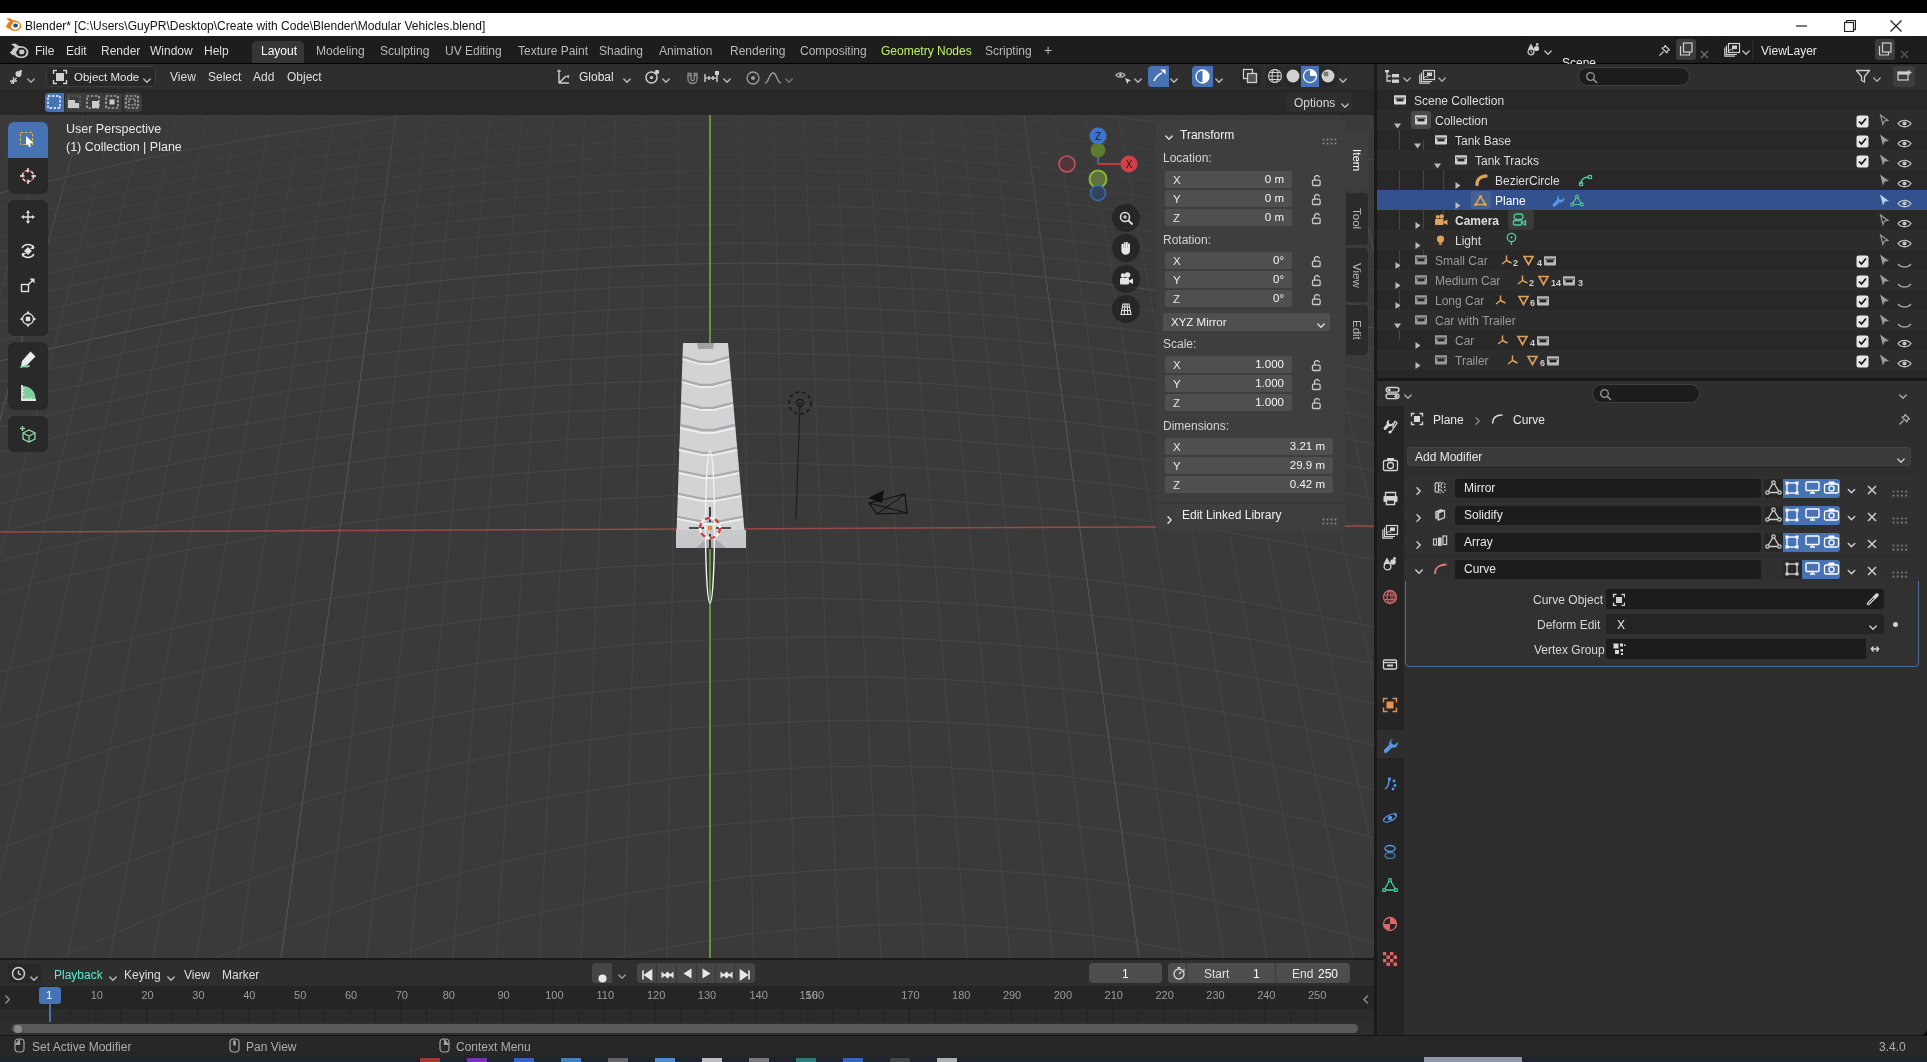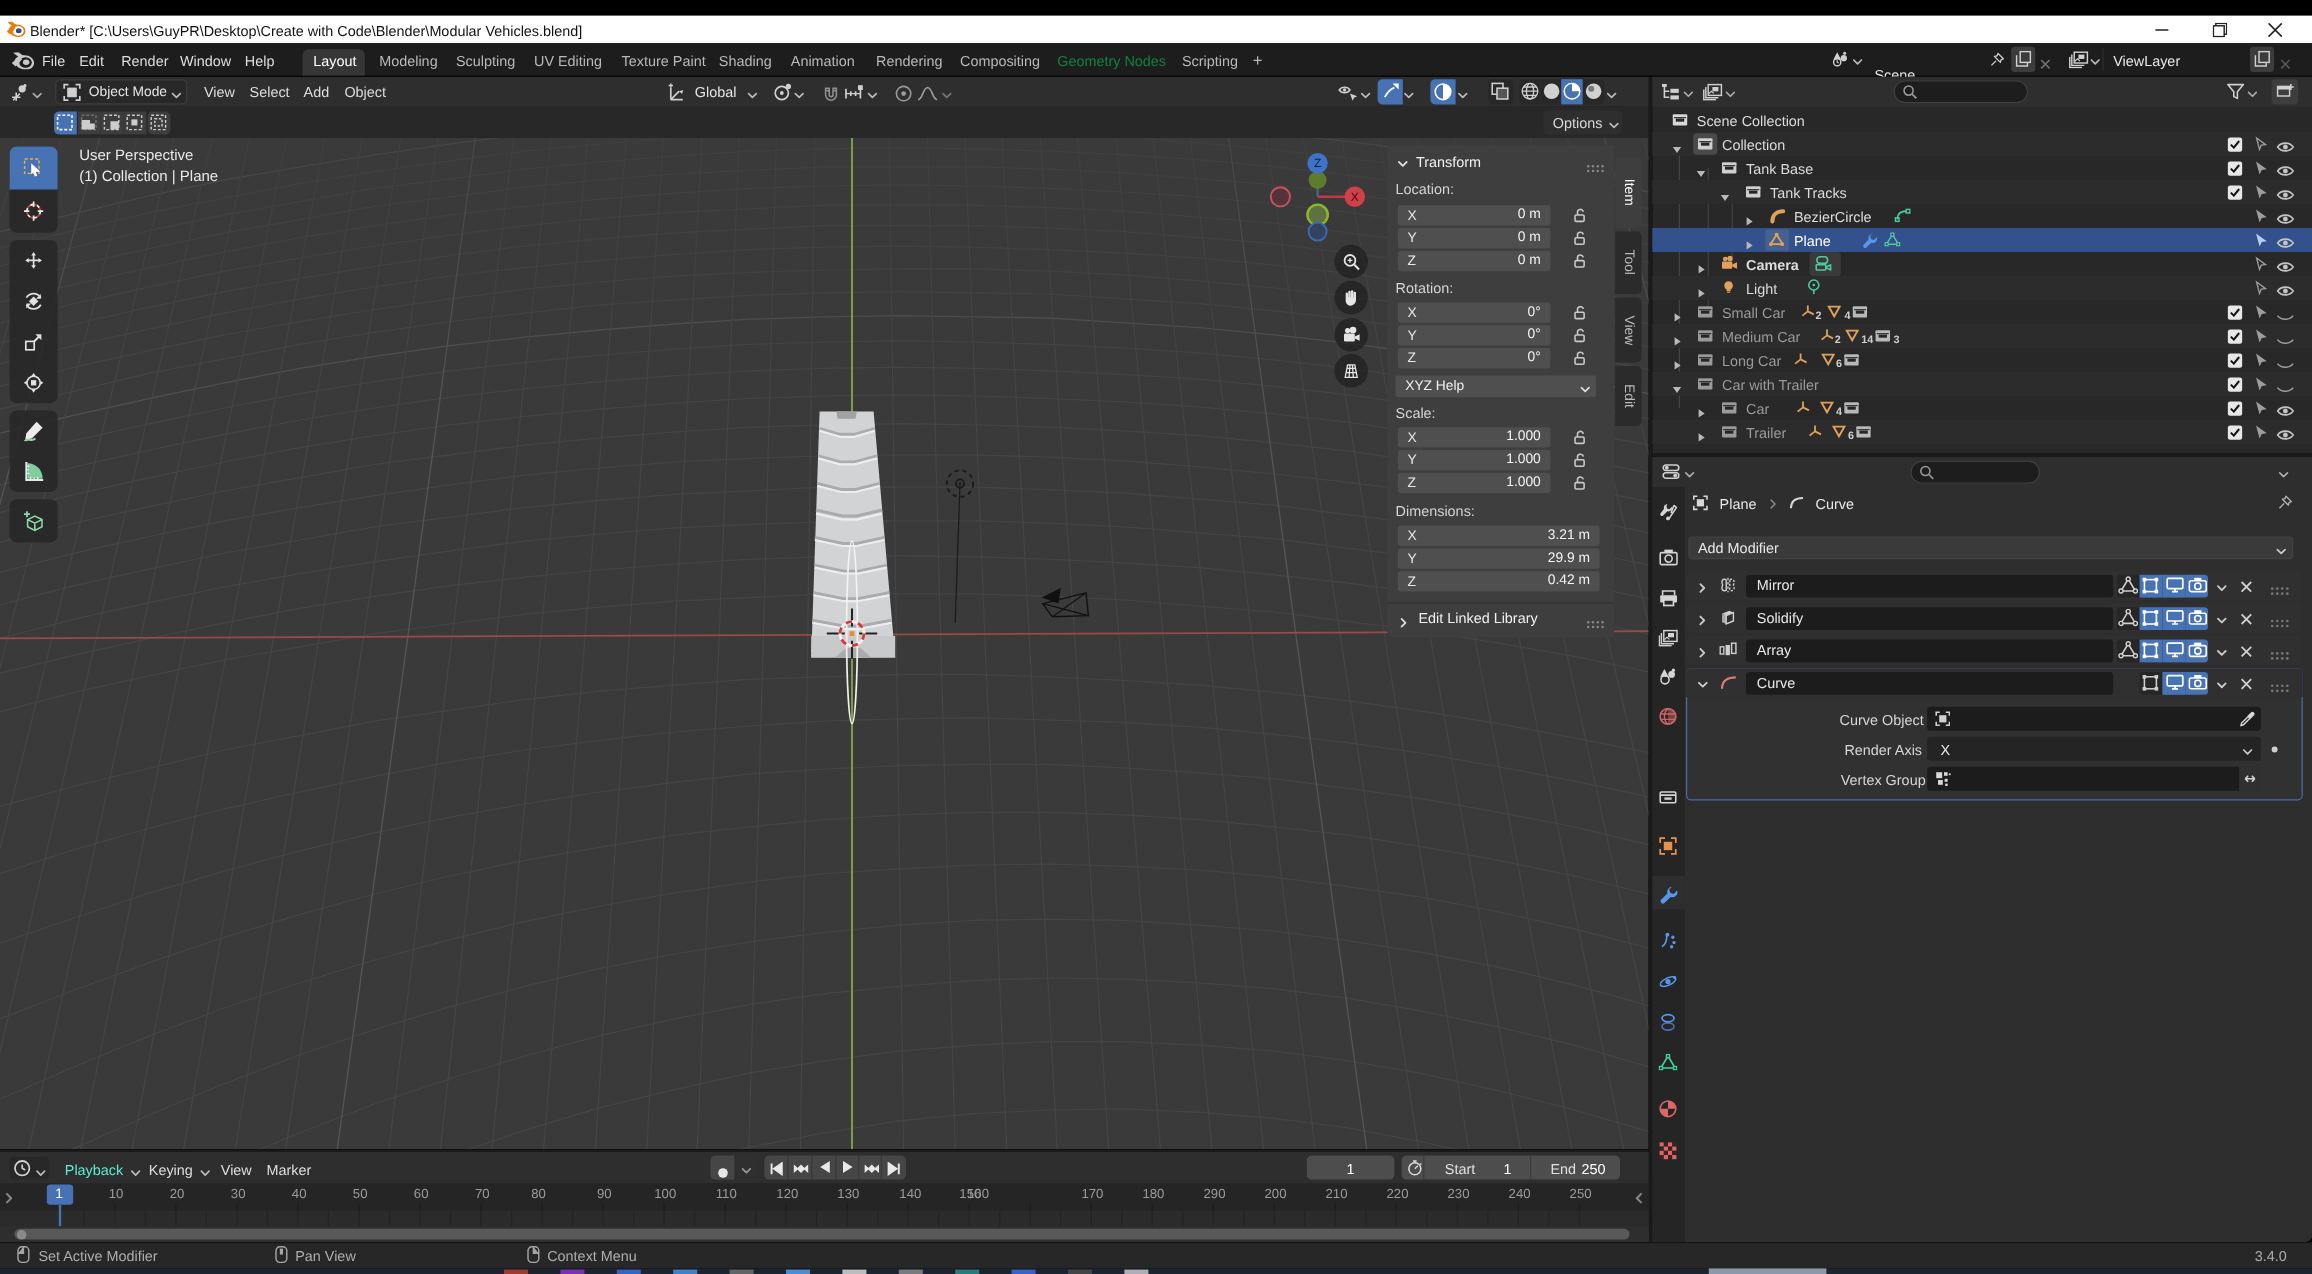--- a/index.html
+++ b/index.html
@@ -42,21 +42,21 @@
     <div style="position:absolute;left:252px;top:41px;width:52px;height:22px;background:#363637;border-radius:5px 5px 0 0"></div>
     <div style="position:absolute;left:261px;top:45px;font-size:12px;color:#ffffff;font-weight:400;letter-spacing:0;white-space:nowrap;line-height:1;">Layout</div>
     <div style="position:absolute;left:316px;top:45px;font-size:12px;color:#b9b9b9;font-weight:400;letter-spacing:0;white-space:nowrap;line-height:1;">Modeling</div>
     <div style="position:absolute;left:380px;top:45px;font-size:12px;color:#b9b9b9;font-weight:400;letter-spacing:0;white-space:nowrap;line-height:1;">Sculpting</div>
     <div style="position:absolute;left:445px;top:45px;font-size:12px;color:#b9b9b9;font-weight:400;letter-spacing:0;white-space:nowrap;line-height:1;">UV Editing</div>
     <div style="position:absolute;left:518px;top:45px;font-size:12px;color:#b9b9b9;font-weight:400;letter-spacing:0;white-space:nowrap;line-height:1;">Texture Paint</div>
     <div style="position:absolute;left:599px;top:45px;font-size:12px;color:#b9b9b9;font-weight:400;letter-spacing:0;white-space:nowrap;line-height:1;">Shading</div>
     <div style="position:absolute;left:659px;top:45px;font-size:12px;color:#b9b9b9;font-weight:400;letter-spacing:0;white-space:nowrap;line-height:1;">Animation</div>
     <div style="position:absolute;left:730px;top:45px;font-size:12px;color:#b9b9b9;font-weight:400;letter-spacing:0;white-space:nowrap;line-height:1;">Rendering</div>
     <div style="position:absolute;left:800px;top:45px;font-size:12px;color:#b9b9b9;font-weight:400;letter-spacing:0;white-space:nowrap;line-height:1;">Compositing</div>
-    <div style="position:absolute;left:881px;top:45px;font-size:12px;color:#15803d;font-weight:400;letter-spacing:0;white-space:nowrap;line-height:1;">Geometry Nodes</div>
+    <div style="position:absolute;left:881px;top:45px;font-size:12px;color:#bef264;font-weight:400;letter-spacing:0;white-space:nowrap;line-height:1;">Geometry Nodes</div>
     <div style="position:absolute;left:985px;top:45px;font-size:12px;color:#b9b9b9;font-weight:400;letter-spacing:0;white-space:nowrap;line-height:1;">Scripting</div>
     <div style="position:absolute;left:1044px;top:43px;font-size:14px;color:#b9b9b9;font-weight:400;letter-spacing:0;white-space:nowrap;line-height:1;">+</div>
     <div style="position:absolute;left:1523px;top:39px;width:190px;height:21px;background:#1d1d1d;border-radius:4px"></div>
     <div style="position:absolute;left:1526px;top:42px;"><svg width="16" height="14" viewBox="0 0 16 14" style="">
         <path d="M5 1.5 L8.2 7.5 L1.8 7.5 Z" fill="#d0d0d0"></path>
         <circle cx="10.5" cy="6.5" r="2.6" fill="#d0d0d0"></circle>
         <circle cx="11.2" cy="2.4" r="1.3" fill="#d0d0d0"></circle>
         <circle cx="5" cy="9.8" r="3" fill="none" stroke="#d0d0d0" stroke-width="1.2"></circle>
         <path d="M5 8.3 L5 9.8 L6.3 10.5" stroke="#d0d0d0" stroke-width="1" fill="none"></path>
       </svg></div>
@@ -496,21 +496,21 @@
         <path d="M3.6 6 V4.4 a2.4 2.4 0 0 1 4.8 -0.9" fill="none" stroke="#c9c9c9" stroke-width="1.3"></path>
       </svg></div>
     <div style="position:absolute;left:1165px;top:290px;width:127px;height:17px;background:#4f4f50;border-radius:2px"></div>
     <div style="position:absolute;left:1173px;top:293.5px;font-size:11.5px;color:#e9e9e9;font-weight:400;letter-spacing:0;white-space:nowrap;line-height:1;">Z</div>
     <div style="position:absolute;left:1165px;top:290px;width:119px;height:17px;text-align:right;font-size:11.5px;color:#f5f5f5;line-height:17px;">0°</div>
     <div style="position:absolute;left:1311px;top:292px;"><svg width="13" height="13" viewBox="0 0 13 13" style="">
         <rect x="1.5" y="6.2" width="7.6" height="5.3" rx="1" fill="none" stroke="#c9c9c9" stroke-width="1.3"></rect>
         <path d="M3.6 6 V4.4 a2.4 2.4 0 0 1 4.8 -0.9" fill="none" stroke="#c9c9c9" stroke-width="1.3"></path>
       </svg></div>
     <div style="position:absolute;left:1163px;top:313px;width:167px;height:18px;background:#4f4f50;border-radius:2px"></div>
-    <div style="position:absolute;left:1171px;top:317px;font-size:11.5px;color:#f0f0f0;font-weight:400;letter-spacing:0;white-space:nowrap;line-height:1;">XYZ Help</div>
+    <div style="position:absolute;left:1171px;top:317px;font-size:11.5px;color:#f0f0f0;font-weight:400;letter-spacing:0;white-space:nowrap;line-height:1;">XYZ Mirror</div>
     <div style="position:absolute;left:1316px;top:317px;"><svg width="10" height="10" viewBox="0 0 10 10" style="">
         <path d="M1.7999999999999998 3.0 l3.2 3.2 l3.2 -3.2" stroke="#ddd" stroke-width="1.4" fill="none" stroke-linecap="round" stroke-linejoin="round"></path>
       </svg></div>
     <div style="position:absolute;left:1163px;top:338px;font-size:12px;color:#d4d4d4;font-weight:400;letter-spacing:0;white-space:nowrap;line-height:1;">Scale:</div>
     <div style="position:absolute;left:1165px;top:356px;width:127px;height:17px;background:#4f4f50;border-radius:2px"></div>
     <div style="position:absolute;left:1173px;top:359.5px;font-size:11.5px;color:#e9e9e9;font-weight:400;letter-spacing:0;white-space:nowrap;line-height:1;">X</div>
     <div style="position:absolute;left:1165px;top:356px;width:119px;height:17px;text-align:right;font-size:11.5px;color:#f5f5f5;line-height:17px;">1.000</div>
     <div style="position:absolute;left:1311px;top:358px;"><svg width="13" height="13" viewBox="0 0 13 13" style="">
         <rect x="1.5" y="6.2" width="7.6" height="5.3" rx="1" fill="none" stroke="#c9c9c9" stroke-width="1.3"></rect>
         <path d="M3.6 6 V4.4 a2.4 2.4 0 0 1 4.8 -0.9" fill="none" stroke="#c9c9c9" stroke-width="1.3"></path>
@@ -1315,21 +1315,21 @@
     <div style="position:absolute;left:1533px;top:594px;font-size:12px;color:#d6d6d6;font-weight:400;letter-spacing:0;white-space:nowrap;line-height:1;">Curve Object</div>
     <div style="position:absolute;left:1606px;top:589px;width:278px;height:20px;background:#1c1c1c;border-radius:3px"></div>
     <div style="position:absolute;left:1612px;top:592px;"><svg width="13" height="13" viewBox="0 0 13 13" style="">
         <rect x="4" y="4" width="6" height="6" fill="#d0d0d0"></rect>
         <path d="M1.5 4.5 V1.5 H4.5 M9.5 1.5 H12.5 V4.5 M12.5 9.5 V12.5 H9.5 M4.5 12.5 H1.5 V9.5" stroke="#d0d0d0" stroke-width="1.3" fill="none"></path>
       </svg></div>
     <div style="position:absolute;left:1866px;top:592px;"><svg width="14" height="14" viewBox="0 0 14 14" style="">
         <path d="M1.5 12.5 L2 10.5 L7.5 5 L9 6.5 L3.5 12 Z" fill="none" stroke="#d8d8d8" stroke-width="1.2"></path>
         <path d="M7 4.5 L9.5 7 L12.5 4 A1.8 1.8 0 0 0 10 1.5 Z" fill="#d8d8d8"></path>
       </svg></div>
-    <div style="position:absolute;left:1537px;top:619px;font-size:12px;color:#d6d6d6;font-weight:400;letter-spacing:0;white-space:nowrap;line-height:1;">Render Axis</div>
+    <div style="position:absolute;left:1537px;top:619px;font-size:12px;color:#d6d6d6;font-weight:400;letter-spacing:0;white-space:nowrap;line-height:1;">Deform Edit</div>
     <div style="position:absolute;left:1606px;top:614px;width:278px;height:20px;background:#242425;border-radius:3px"></div>
     <div style="position:absolute;left:1617px;top:619px;font-size:12px;color:#e8e8e8;font-weight:400;letter-spacing:0;white-space:nowrap;line-height:1;">X</div>
     <div style="position:absolute;left:1868px;top:619px;"><svg width="10" height="10" viewBox="0 0 10 10" style="">
         <path d="M1.7999999999999998 3.0 l3.2 3.2 l3.2 -3.2" stroke="#ccc" stroke-width="1.4" fill="none" stroke-linecap="round" stroke-linejoin="round"></path>
       </svg></div>
     <div style="position:absolute;left:1893px;top:622px;width:5px;height:5px;background:#cfcfcf;border-radius:50%"></div>
     <div style="position:absolute;left:1534px;top:644px;font-size:12px;color:#d6d6d6;font-weight:400;letter-spacing:0;white-space:nowrap;line-height:1;">Vertex Group</div>
     <div style="position:absolute;left:1606px;top:639px;width:260px;height:20px;background:#1c1c1c;border-radius:3px 0 0 3px"></div>
     <div style="position:absolute;left:1612px;top:642px;"><svg width="14" height="14" viewBox="0 0 14 14" style="">
         <rect x="1.5" y="1.5" width="5" height="5" fill="#d8d8d8"></rect>

